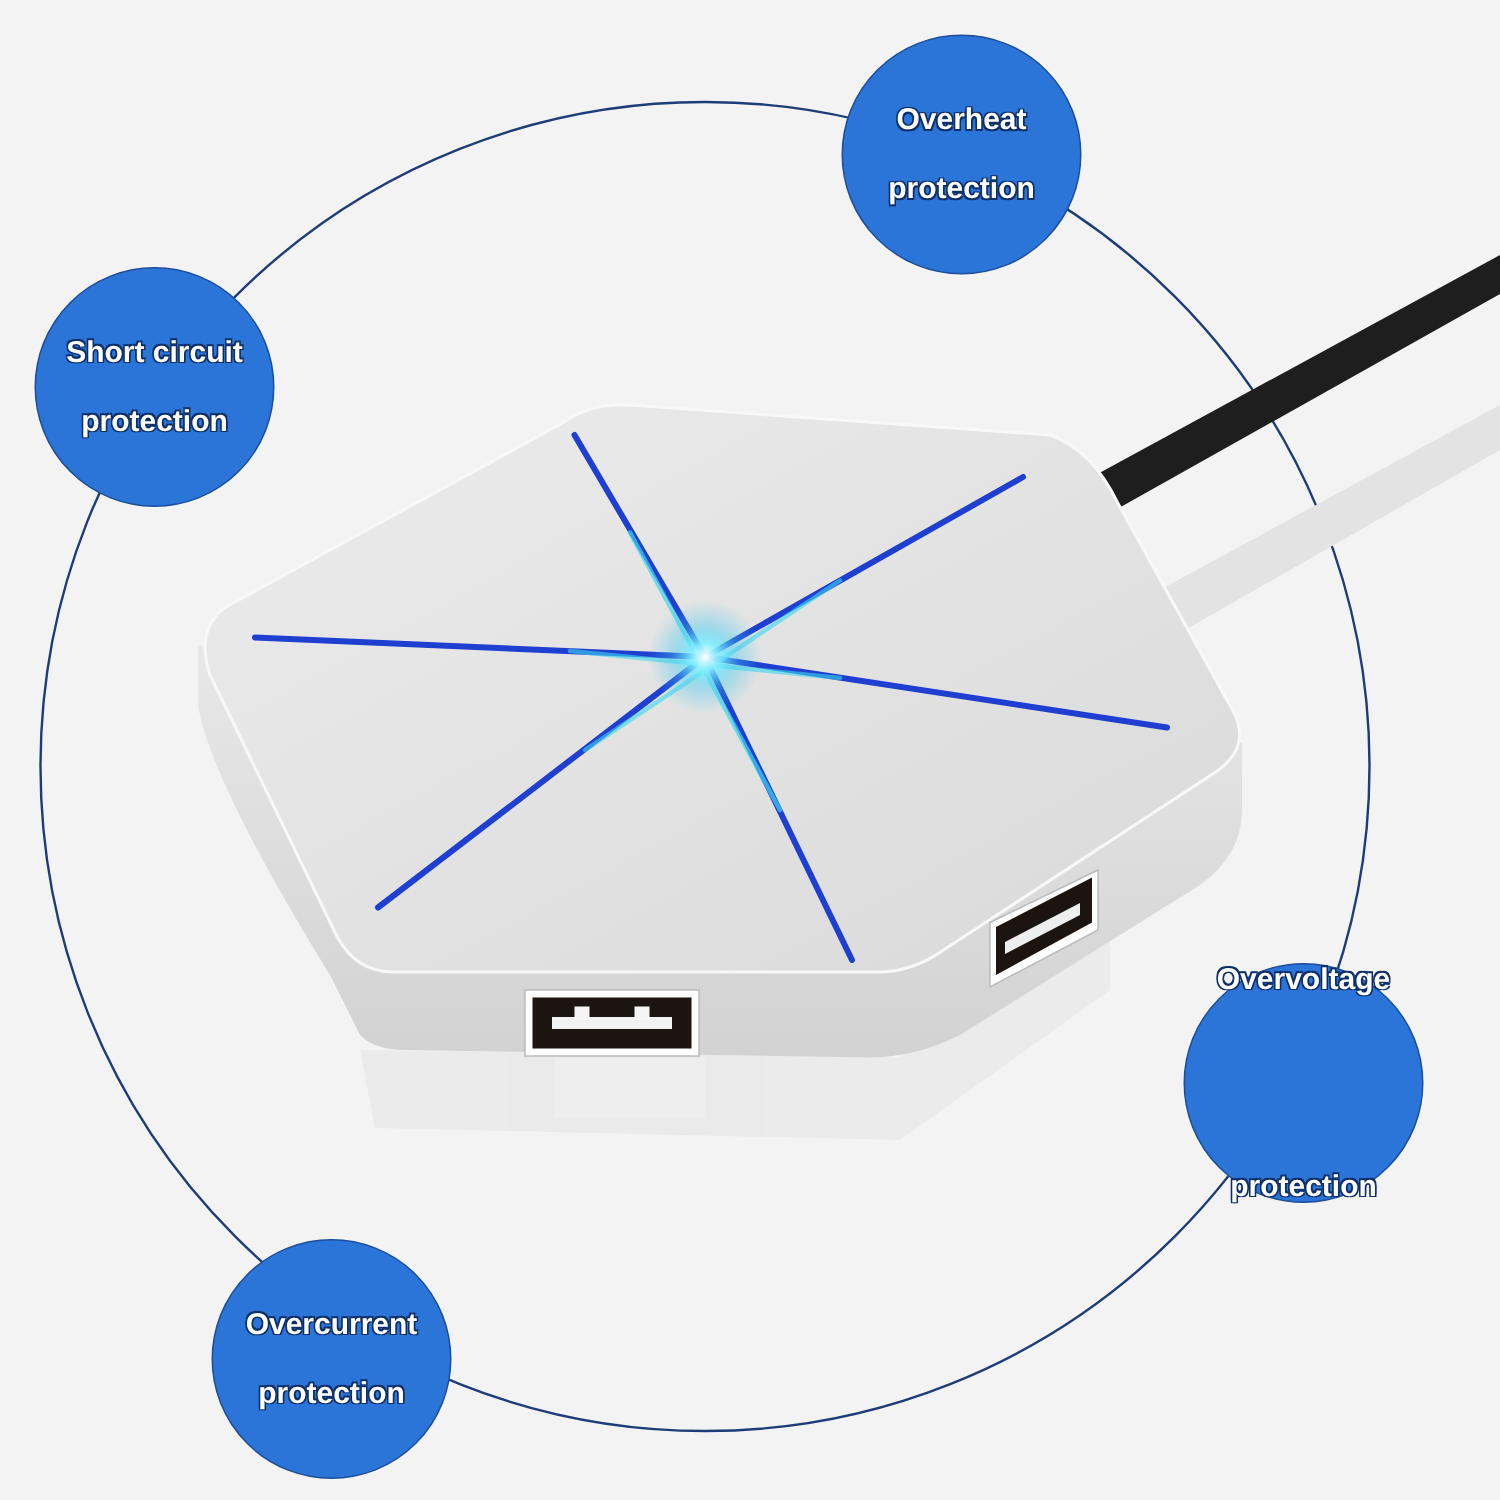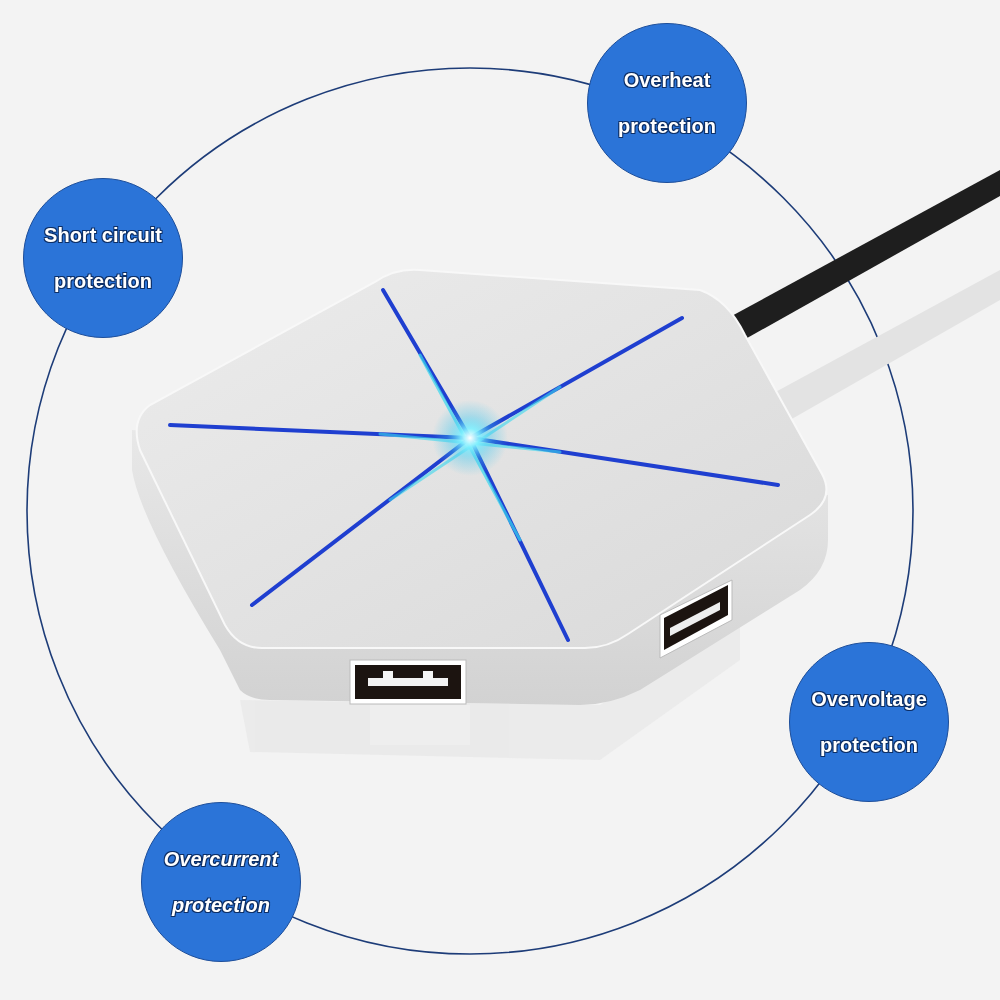--- a/index.html
+++ b/index.html
@@ -72,28 +72,28 @@
     <rect x="423" y="671" width="10" height="9" fill="#f5f5f5"></rect>
   </g>
 
   <g>
     <polygon points="660,615 732,580 732,620 660,658" fill="#ffffff" stroke="#bbbbbb"></polygon>
     <polygon points="664,618 728,585 728,615 664,650" fill="#1c1410"></polygon>
     <polygon points="670,628 720,602 720,610 670,636" fill="#eeeeee"></polygon>
   </g>
 </svg>
 
-<div class="badge" style="left:587px;top:23px;">
+<div class="badge" style="left:561px;top:23px;">
   <span>Overheat</span>
   <span>protection</span>
 </div>
 <div class="badge" style="left:23px;top:178px;">
   <span>Short circuit</span>
   <span>protection</span>
 </div>
-<div class="badge" style="left:789px;top:642px;">
+<div class="badge" style="left:789px;top:642px;justify-content:space-between;">
   <span>Overvoltage</span>
   <span>protection</span>
 </div>
-<div class="badge" style="left:141px;top:802px;font-style:italic;">
+<div class="badge" style="left:141px;top:826px;">
   <span>Overcurrent</span>
   <span>protection</span>
 </div>
 
 </body></html>

